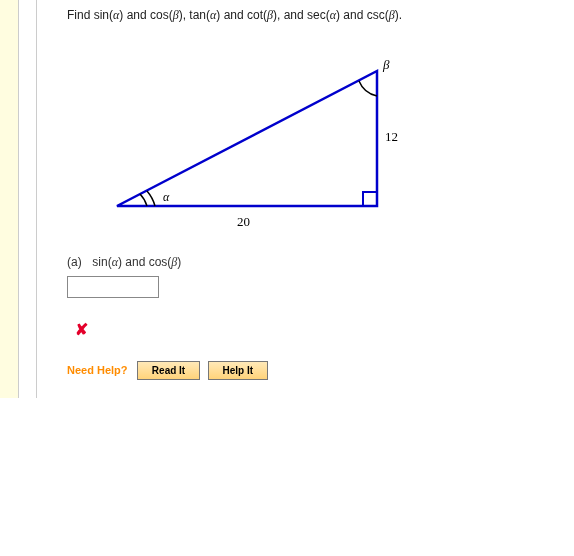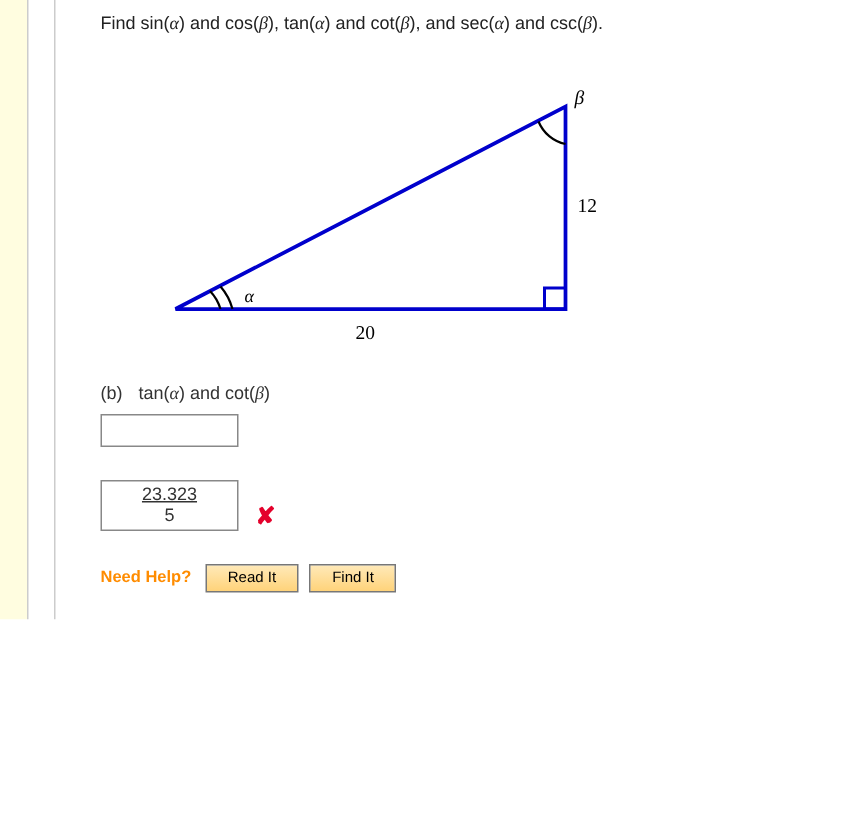--- a/index.html
+++ b/index.html
@@ -91,21 +91,21 @@
     color: #ff8c00;
     font-weight: bold;
     font-size: 11px;
     margin-right: 6px;
   }
   .help-btn {
     display:inline-block;
     border:1px solid #777;
     background: linear-gradient(#ffe9b8,#ffd37a);
     font-size: 10px;
-    font-weight: normal;
+    font-weight: bold;
     padding: 3px 14px;
     margin-right: 4px;
     font-family: Verdana, Arial, sans-serif;
     cursor:pointer;
   }
 </style>
 </head>
 <body>
 
 <div class="container">
@@ -131,39 +131,35 @@
         <text x="86" y="160" font-size="12" font-style="italic" font-family="Georgia,serif">α</text>
 
         <path d="M 300 55 A 25 25 0 0 1 282 40" fill="none" stroke="#000" stroke-width="1.5"></path>
         <text x="306" y="28" font-size="13" font-style="italic" font-family="Georgia,serif">β</text>
 
         <text x="308" y="100" font-size="13" font-family="Verdana">12</text>
         <text x="160" y="185" font-size="13" font-family="Verdana">20</text>
       </svg>
     </div>
 
-
     <div class="part">
       <div class="part-label">
-        <span class="lp">(b)</span>
-        <span>tan(</span><span class="var">α</span><span>) and cot(</span><span class="var">β</span><span>)</span>
+        <span class="lp">(a)</span>
+        <span>sin(</span><span class="var">α</span><span>) and cos(</span><span class="var">β</span><span>)</span>
       </div>
       <input type="text" class="answer-input" value="" style="">
     </div>
 
+
     <div class="part">
       <div>
-        <span class="frac-box">
-          <span class="num">23.323</span>
-          <span class="den">5</span>
-        </span>
         <span class="mark-wrong">✘</span>
       </div>
     </div>
 
     <div class="need-help">
       <span class="need-help-label">Need Help?</span>
       <button class="help-btn">Read It</button>
-      <button class="help-btn">Find It</button>
+      <button class="help-btn">Help It</button>
     </div>
 
   </div>
 </div>
 
 </body></html>

